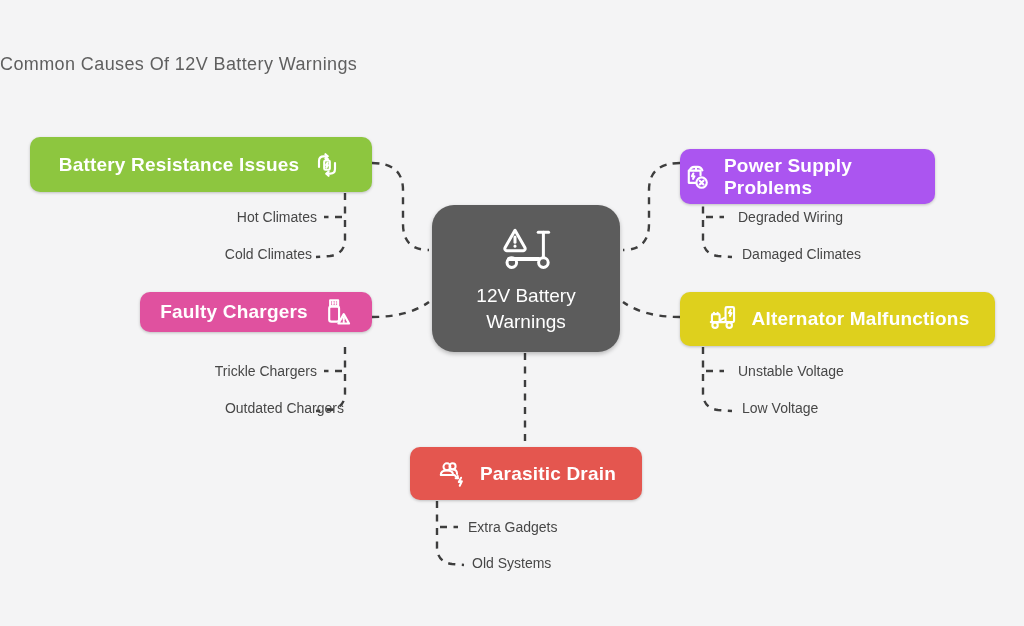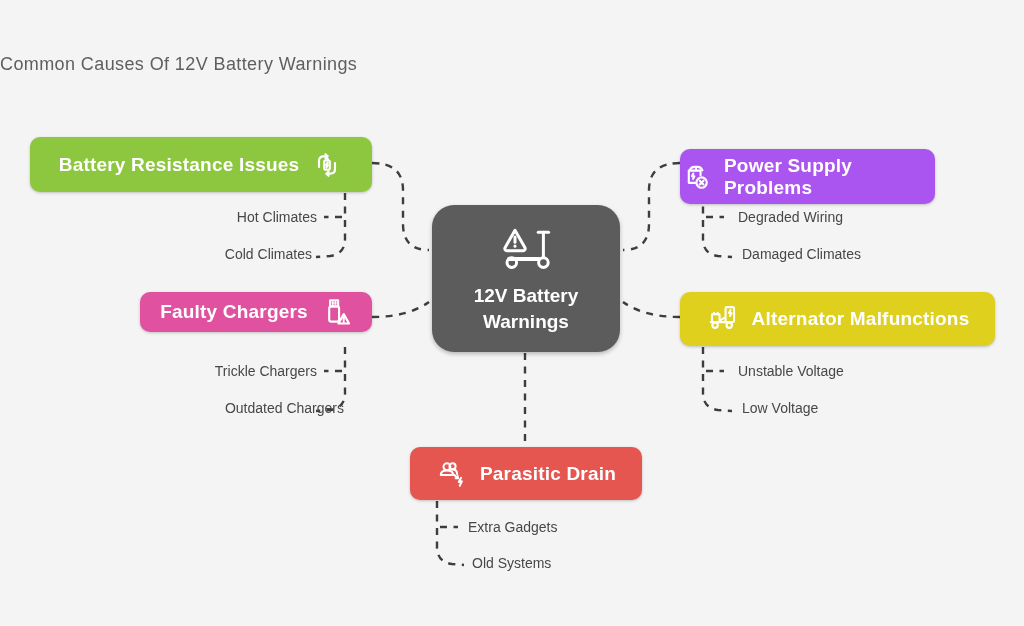--- a/index.html
+++ b/index.html
@@ -26,21 +26,21 @@
   #branch-1{left:680px; top:149px; width:255px; height:55px;}
   #branch-2{left:140px; top:292px; width:232px; height:40px;}
   #branch-3{left:680px; top:292px; width:315px; height:54px;}
   #branch-4{left:410px; top:447px; width:232px; height:53px;}
   .center-node{
     position:absolute;left:432px;top:205px;width:188px;height:147px;
     border-radius:22px;box-shadow:0 2px 4px rgba(0,0,0,.25);
     display:flex;flex-direction:column;align-items:center;justify-content:center;
     color:#fff;text-align:center;
   }
-  .center-label{font-size:19px;font-weight:bold;line-height:26px;margin-top:6px;padding:0 20px;}
+  .center-label{font-size:19px;font-weight:normal;line-height:26px;margin-top:6px;padding:0 20px;}
   .leaf{
     position:absolute;font-size:14px;color:#474747;line-height:22px;white-space:nowrap;
   }
   .leaf.align-r{text-align:right;}
   #leaf-0-0{right:707px;top:206px;} #leaf-0-1{right:712px;top:243px;}
   #leaf-1-0{left:738px;top:206px;}  #leaf-1-1{left:742px;top:243px;}
   #leaf-2-0{right:707px;top:360px;} #leaf-2-1{right:680px;top:397px;}
   #leaf-3-0{left:738px;top:360px;}  #leaf-3-1{left:742px;top:397px;}
   #leaf-4-0{left:468px;top:516px;}  #leaf-4-1{left:472px;top:552px;}
   .fill-purple{fill:#ab55f0;}

